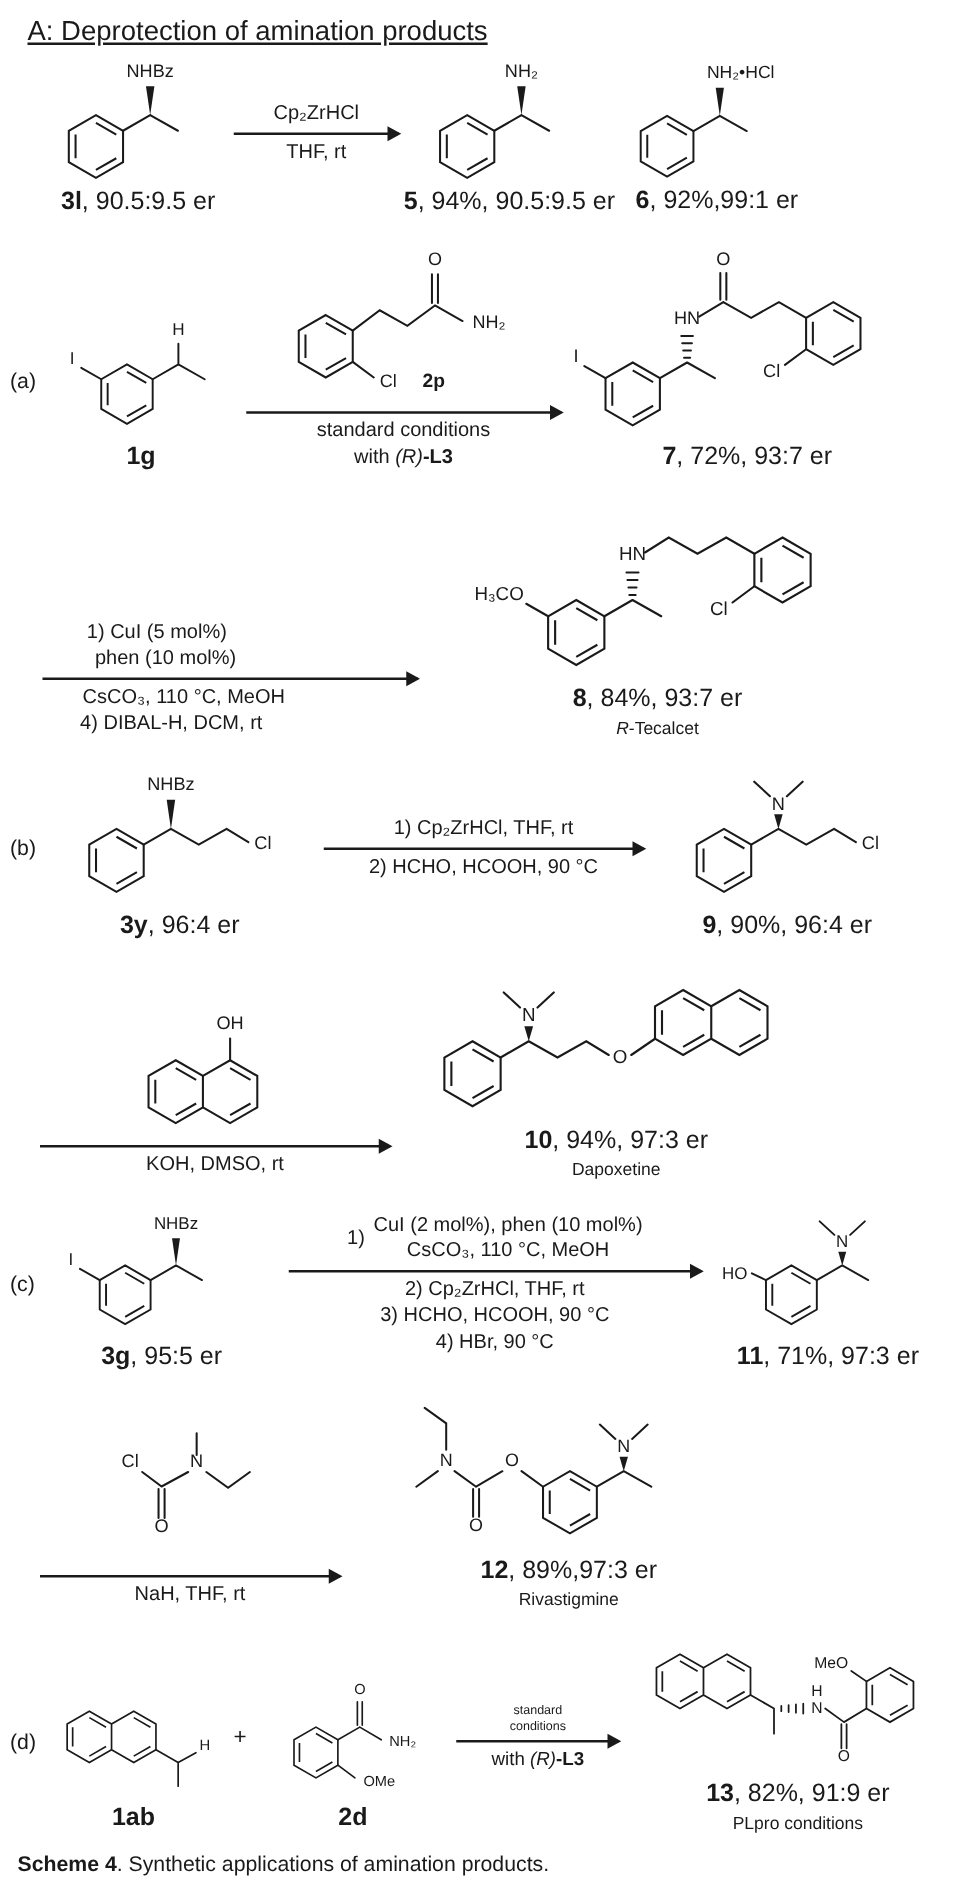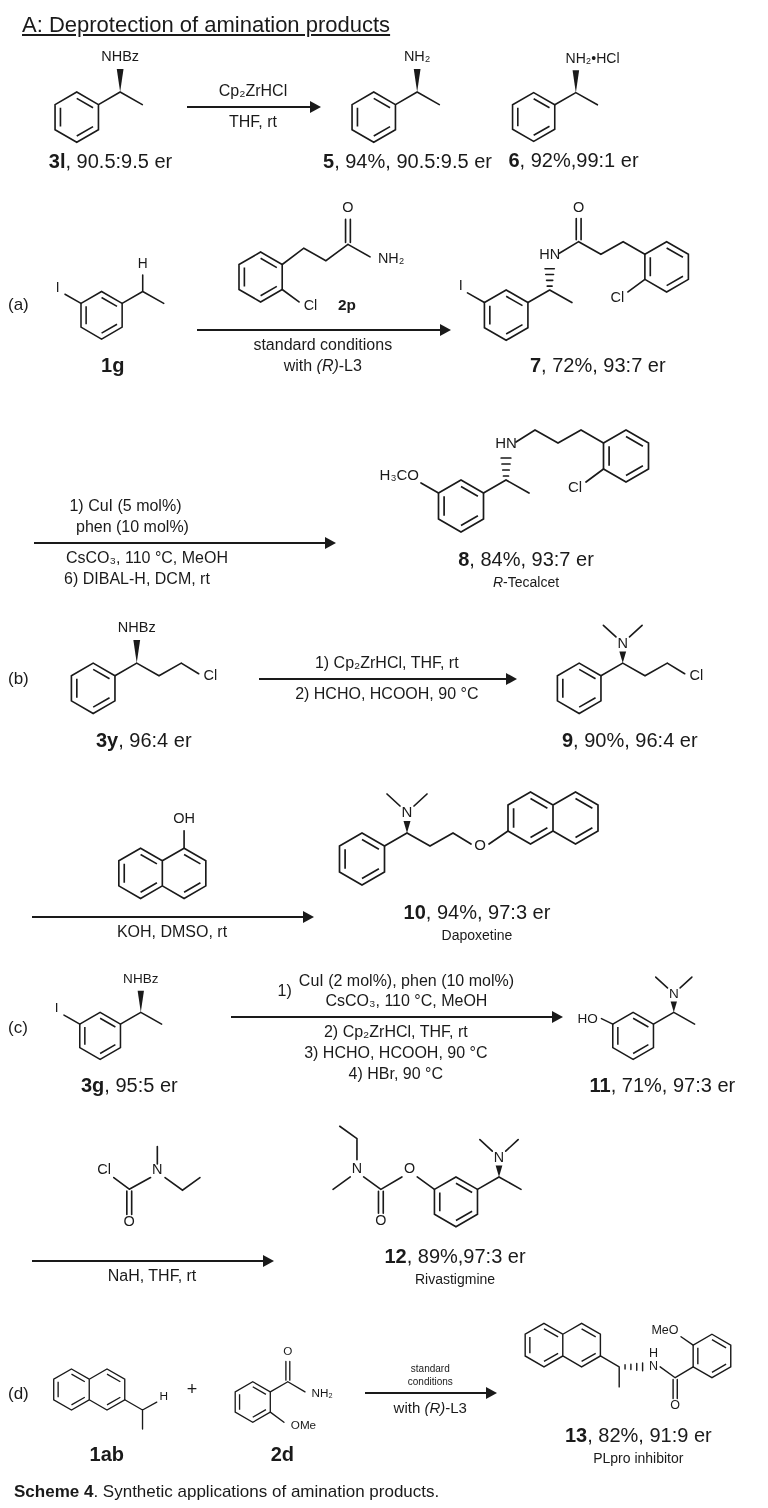--- a/index.html
+++ b/index.html
@@ -22,21 +22,21 @@
   .name { font-size:14px; text-align:center; white-space:nowrap; margin-top:3px; }
 
   .arrow { display:flex; flex-direction:column; align-items:center; flex:0 0 auto; }
   .arrow .above, .arrow .below { font-size:16px; line-height:1.3; text-align:center; }
   .shaft { position:relative; height:2px; background:#1a1a1a; width:100%; margin:4px 0; }
   .head { position:absolute; right:-2px; top:-5px; width:0; height:0;
           border-left:11px solid #1a1a1a; border-top:6px solid transparent; border-bottom:6px solid transparent; }
   .stepgrp { display:flex; align-items:center; gap:7px; }
   .leftlines { text-align:left; }
   .it { font-style:italic; }
-  .bd { font-weight:normal; }
+  .bd { font-weight:bold; }
 
   use.ring { stroke:#1a1a1a; stroke-width:1.7; fill:none; }
   .bond { stroke:#1a1a1a; stroke-width:1.7; fill:none; stroke-linecap:round; }
   .wedge { fill:#1a1a1a; stroke:none; }
   .atom { font-family:"Liberation Sans",sans-serif; font-size:15px; fill:#1a1a1a; }
   .atom.b { font-weight:bold; font-size:16px; }
   .caption-line { font-size:17px; margin:16px 0 4px 6px; }
 </style>
 </head>
 <body>
@@ -150,21 +150,21 @@
     <div class="arrow" style="width:300px;">
       <div class="above leftlines" style="align-self:flex-start; margin-left:28px;">
         <span>1) CuI (5 mol%)</span><br>
         <span style="padding-left:14px;">phen (10 mol%)</span>
       </div>
       <div class="shaft">
           <span class="head"></span>
         </div>
       <div class="below leftlines" style="align-self:flex-start; margin-left:12px;">
         <span style="padding-left:20px;">CsCO₃, 110 °C, MeOH</span><br>
-        <span>6) DIBAL-H, DCM, rt</span>
+        <span>4) DIBAL-H, DCM, rt</span>
       </div>
     </div>
 
     <figure class="mol" style="margin-left:18px;">
       <svg width="320" height="155" viewBox="0 0 320 155">
         <use href="#benz" class="ring" x="95" y="115"></use>
         <use href="#benz" class="ring" x="260" y="65"></use>
         <path class="bond" d="M72.5,102 L55,92 M117.5,102 L140,89 M140,89 L163,102 M150,51 L169,39 L192,52 L215,39 L237.5,52 M237.5,78 L220,91"></path>
         <path class="bond" d="M137.5,85 H142.5 M136.8,79 H143.2 M136,73 H144 M135.2,67 H144.8"></path>
         <text class="atom" x="53" y="89" text-anchor="end">H₃CO</text>
@@ -203,21 +203,21 @@
         <use href="#benz" class="ring" x="60" y="85"></use>
         <path class="bond" d="M82.5,72 L105,59 M105,59 L128,72 L151,59 M151,59 L169,70 M98,32 L85,20 M112,32 L125,20"></path>
         <polygon class="wedge" points="105,59 101.5,47 108.5,47"></polygon>
         <text class="atom" x="105" y="43" text-anchor="middle">N</text>
         <text class="atom" x="181" y="76" text-anchor="middle">Cl</text>
       </svg>
       <div class="cap"><b>9</b><span>, 90%, 96:4 er</span></div>
     </figure>
   </div>
 
-  <div class="row bottom" style="margin:12px 0 0 24px;">
+  <div class="row bottom" style="gap:16px; margin:12px 0 0 24px;">
     <div class="arrow" style="width:280px;">
       <svg width="150" height="116" viewBox="0 0 155 120">
         <use href="#naph" class="ring" x="45" y="80"></use>
         <path class="bond" d="M90,54 L90,36"></path>
         <text class="atom" x="90" y="28" text-anchor="middle">OH</text>
       </svg>
       <div class="shaft">
           <span class="head"></span>
         </div>
       <div class="below">KOH, DMSO, rt</div>
@@ -353,21 +353,21 @@
         <use href="#naph" class="ring" x="55" y="48"></use>
         <use href="#benz" class="ring" x="256" y="61"></use>
         <path class="bond" d="M122.5,61 L145,74 M145,74 L145,98 M194,74 L212,87 M209.5,89 L209.5,112 M214.5,89 L214.5,112 M212,87 L233.5,74 M233.5,48 L219,38"></path>
         <path class="bond" d="M152,71.5 V76.5 M159,70.8 V77.3 M166,70 V78 M173,69.3 V78.8"></path>
         <text class="atom" x="186" y="62" text-anchor="middle">H</text>
         <text class="atom" x="186" y="78" text-anchor="middle">N</text>
         <text class="atom" x="212" y="124" text-anchor="middle">O</text>
         <text class="atom" x="216" y="35" text-anchor="end">MeO</text>
       </svg>
       <div class="cap"><b>13</b><span>, 82%, 91:9 er</span></div>
-      <div class="name">PLpro inhibitor</div>
+      <div class="name">PLpro conditions</div>
     </figure>
   </div>
 
   <div class="caption-line">
     <b>Scheme 4</b><span>. Synthetic applications of amination products.</span>
   </div>
 
 </div>
 
 </body></html>

